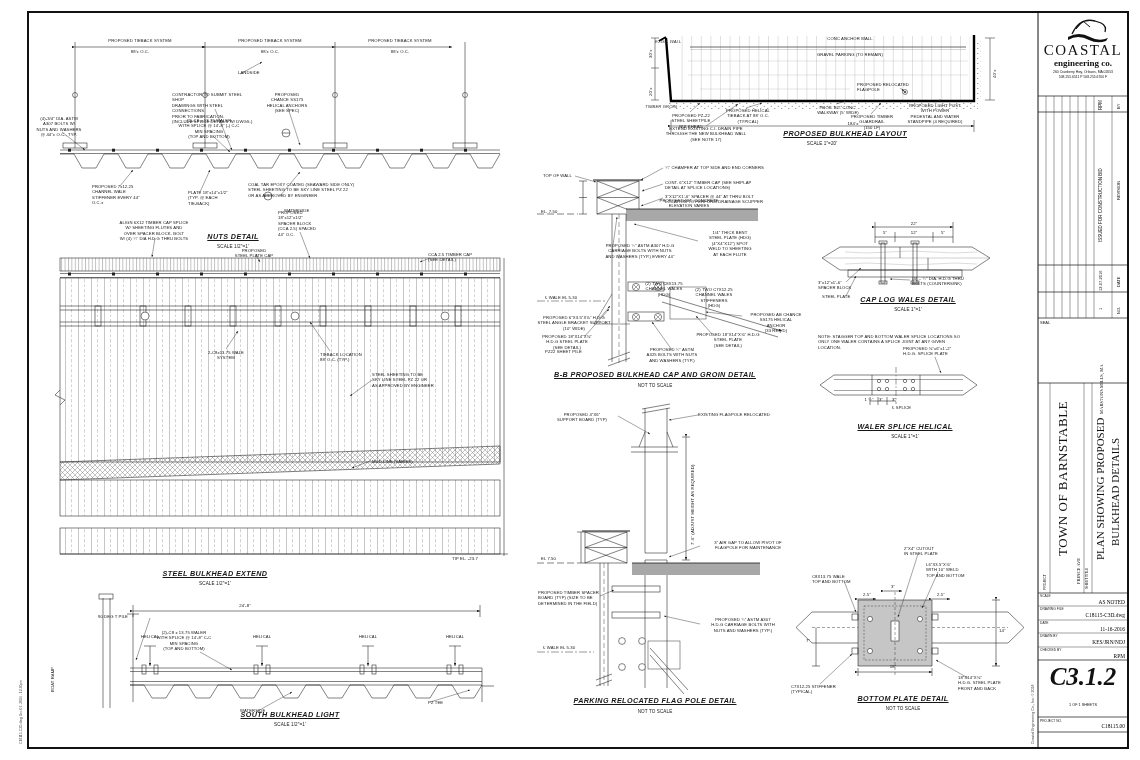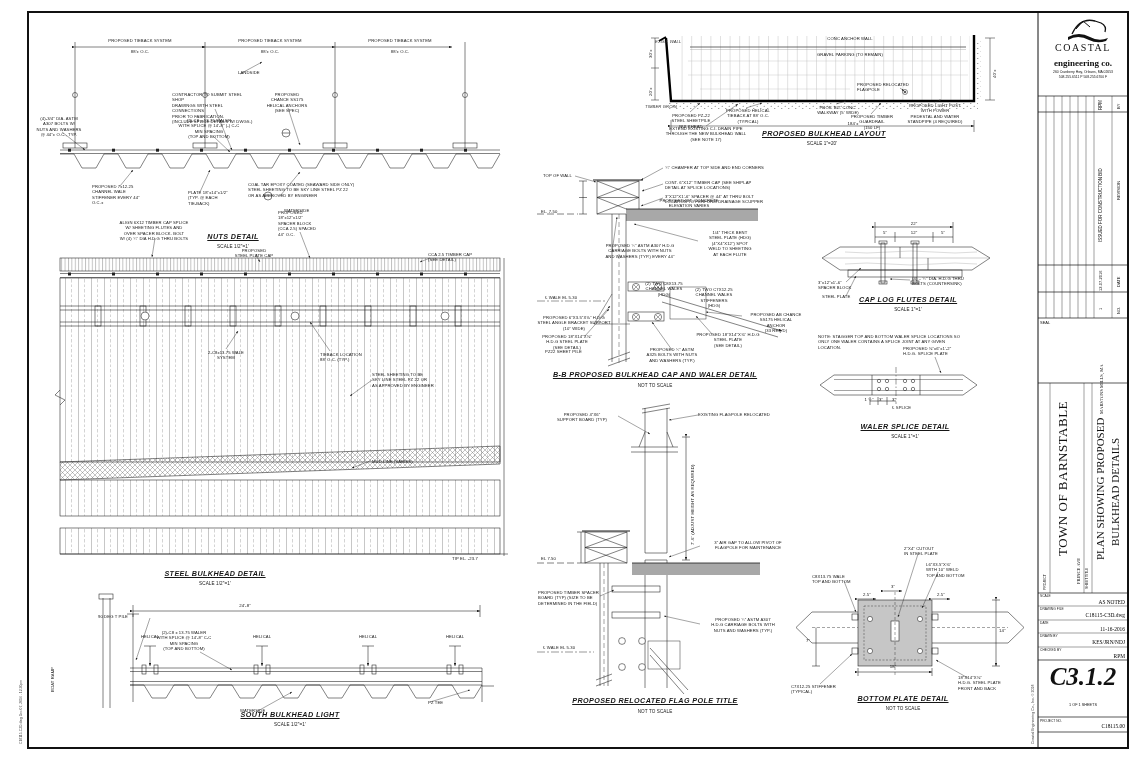--- a/index.html
+++ b/index.html
@@ -507,21 +507,21 @@
 (SEE DETAIL)</div>
       <div class="lbl" style="left: 196px; top: 350px; width: 60px; text-align: center;">2-C8x13.75 WALE
 SYSTEM</div>
       <div class="lbl" style="left: 320px; top: 352px; width: 62px;">TIEBACK LOCATION
 88' O.C. (TYP.)</div>
       <div class="lbl" style="left: 372px; top: 372px; width: 85px;">STEEL SHEETING TO BE
 SKY LINE STEEL PZ 22 OR
 AS APPROVED BY ENGINEER</div>
       <div class="lbl" style="left: 372px; top: 459px; width: 62px;">MUD LINE (VARIES)</div>
       <div class="lbl" style="left: 452px; top: 556px; width: 42px;">TIP EL. -23.7</div>
-      <div class="lbl title" style="left: 140px; top: 570px; width: 150px; text-align: center;">STEEL BULKHEAD DETAIL</div>
+      <div class="lbl title" style="left: 140px; top: 570px; width: 150px; text-align: center;">STEEL BULKHEAD EXTEND</div>
       <div class="lbl sub" style="left: 140px; top: 581px; width: 150px; text-align: center;">SCALE 1/2"=1'</div>
       <div class="lbl dim" style="left: 225px; top: 603px; width: 40px; text-align: center;">24'-8"</div>
       <div class="lbl" style="left: 98px; top: 614px; width: 52px;">90 DEG T PILE</div>
       <div class="lbl" style="left: 135px; top: 634px; width: 30px; text-align: center;">HELICAL</div>
       <div class="lbl" style="left: 247px; top: 634px; width: 30px; text-align: center;">HELICAL</div>
       <div class="lbl" style="left: 353px; top: 634px; width: 30px; text-align: center;">HELICAL</div>
       <div class="lbl" style="left: 440px; top: 634px; width: 30px; text-align: center;">HELICAL</div>
       <div class="lbl" style="left: 143px; top: 630px; width: 82px; text-align: center;">(2)-C8 x 13.75 WALER
 WITH SPLICE @ 14'-8" C-C
 MIN SPACING
@@ -552,21 +552,21 @@
 GUARDRAIL
 (150 LF)</div>
       <div class="lbl" style="left: 897px; top: 103px; width: 76px; text-align: center;">PROPOSED LIGHT POST
 WITH POWER
 PEDESTAL AND WATER
 STANDPIPE (4 REQUIRED)</div>
       <div class="lbl dim" style="left: 838px; top: 121px; width: 30px; text-align: center;">184'±</div>
       <div class="lbl" style="left: 652px; top: 126px; width: 108px; text-align: center;">EXTEND EXISTING C.I. DRAIN PIPE
 THROUGH THE NEW BULKHEAD WALL
 (SEE NOTE 17)</div>
-      <div class="lbl title" style="left: 762px; top: 130px; width: 170px; text-align: left;">PROPOSED BULKHEAD LAYOUT</div>
+      <div class="lbl title" style="left: 737px; top: 130px; width: 170px; text-align: right;">PROPOSED BULKHEAD LAYOUT</div>
       <div class="lbl sub" style="left: 737px; top: 141px; width: 170px; text-align: center;">SCALE 1"=20'</div>
       <div class="lbl" style="left: 665px; top: 165px; width: 135px;">¾" CHAMFER AT TOP SIDE AND END CORNERS</div>
       <div class="lbl" style="left: 543px; top: 173px; width: 45px;">TOP OF WALL</div>
       <div class="lbl" style="left: 665px; top: 180px; width: 120px;">CONT. 6"X12" TIMBER CAP (SEE SHIPLAP
 DETAIL AT SPLICE LOCATIONS)</div>
       <div class="lbl" style="left: 665px; top: 194px; width: 125px;">3"X12"X1'-6" SPACER @ 44" AT THRU BOLT
 LOCATION TO PERFORM DRAINAGE SCUPPER</div>
       <div class="lbl" style="left: 541px; top: 209px; width: 30px;">EL. 7.50</div>
       <div class="lbl" style="left: 645px; top: 198px; width: 88px; text-align: center;">PROPOSED BIT. CONCRETE
 ELEVATION VARIES</div>
@@ -596,59 +596,59 @@
       <div class="lbl" style="left: 636px; top: 347px; width: 72px; text-align: center;">PROPOSED ¾" ASTM
 A325 BOLTS WITH NUTS
 AND WASHERS (TYP.)</div>
       <div class="lbl" style="left: 686px; top: 332px; width: 84px; text-align: center;">PROPOSED 18"X14"X⅜" H.D.G
 STEEL PLATE
 (SEE DETAIL)</div>
       <div class="lbl" style="left: 740px; top: 312px; width: 72px; text-align: center;">PROPOSED AB CHANCE
 SS175 HELICAL
 ANCHOR
 (33 REQ'D)</div>
-      <div class="lbl title" style="left: 540px; top: 371px; width: 230px; text-align: center;">B-B PROPOSED BULKHEAD CAP AND WALER DETAIL</div>
+      <div class="lbl title" style="left: 540px; top: 371px; width: 230px; text-align: center;">B-B PROPOSED BULKHEAD CAP AND GROIN DETAIL</div>
       <div class="lbl sub" style="left: 540px; top: 383px; width: 230px; text-align: center;">NOT TO SCALE</div>
       <div class="lbl" style="left: 546px; top: 412px; width: 72px; text-align: center;">PROPOSED 4"X6"
 SUPPORT BOARD (TYP)</div>
       <div class="lbl" style="left: 698px; top: 412px; width: 105px;">EXISTING FLAGPOLE RELOCATED</div>
       <div class="lbl dim vert" style="left: 690px; top: 545px;">7'-6" (ADJUST HEIGHT AS REQUIRED)</div>
       <div class="lbl" style="left: 700px; top: 540px; width: 96px; text-align: center;">3" AIR GAP TO ALLOW PIVOT OF
 FLAGPOLE FOR MAINTENANCE</div>
       <div class="lbl" style="left: 541px; top: 556px; width: 30px;">EL 7.50</div>
       <div class="lbl" style="left: 538px; top: 590px; width: 82px;">PROPOSED TIMBER SPACER
 BOARD (TYP) (SIZE TO BE
 DETERMINED IN THE FIELD)</div>
       <div class="lbl" style="left: 700px; top: 617px; width: 86px; text-align: center;">PROPOSED ¾" ASTM A307
 H.D.G CARRIAGE BOLTS WITH
 NUTS AND WASHERS (TYP.)</div>
       <div class="lbl" style="left: 543px; top: 645px; width: 55px;">℄ WALE EL 5.30</div>
-      <div class="lbl title" style="left: 540px; top: 697px; width: 230px; text-align: center;">PROPOSED RELOCATED FLAG POLE TITLE</div>
+      <div class="lbl title" style="left: 540px; top: 697px; width: 230px; text-align: center;">PARKING RELOCATED FLAG POLE DETAIL</div>
       <div class="lbl sub" style="left: 540px; top: 709px; width: 230px; text-align: center;">NOT TO SCALE</div>
       <div class="lbl dim" style="left: 899px; top: 221px; width: 30px; text-align: center;">22"</div>
       <div class="lbl dim" style="left: 876px; top: 230px; width: 18px; text-align: center;">5"</div>
       <div class="lbl dim" style="left: 905px; top: 230px; width: 18px; text-align: center;">12"</div>
       <div class="lbl dim" style="left: 934px; top: 230px; width: 18px; text-align: center;">5"</div>
       <div class="lbl" style="left: 818px; top: 280px; width: 50px;">3"x12"x1'-6"
 SPACER BLOCK</div>
       <div class="lbl" style="left: 822px; top: 294px; width: 46px;">STEEL PLATE</div>
       <div class="lbl" style="left: 912px; top: 276px; width: 86px;">(4) – ¾" DIA. H.D.G THRU
 BOLTS (COUNTERSINK)</div>
-      <div class="lbl title" style="left: 843px; top: 296px; width: 130px; text-align: center;">CAP LOG FLUTES DETAIL</div>
+      <div class="lbl title" style="left: 843px; top: 296px; width: 130px; text-align: center;">CAP LOG WALES DETAIL</div>
       <div class="lbl sub" style="left: 843px; top: 307px; width: 130px; text-align: center;">SCALE 1"=1'</div>
       <div class="lbl" style="left: 818px; top: 334px; width: 198px;">NOTE: STAGGER TOP AND BOTTOM WALER SPLICE LOCATIONS SO
 ONLY ONE WALER CONTAINS A SPLICE JOINT AT ANY GIVEN
 LOCATION.</div>
       <div class="lbl" style="left: 903px; top: 346px; width: 70px;">PROPOSED ⅜"x6"x1'-2"
 H.D.G. SPLICE PLATE</div>
       <div class="lbl dim" style="left: 861px; top: 397px; width: 16px; text-align: center;">1 ½"</div>
       <div class="lbl dim" style="left: 875px; top: 397px; width: 12px; text-align: center;">3"</div>
       <div class="lbl dim" style="left: 888px; top: 397px; width: 12px; text-align: center;">3"</div>
       <div class="lbl" style="left: 892px; top: 405px; width: 36px;">℄ SPLICE</div>
-      <div class="lbl title" style="left: 840px; top: 423px; width: 130px; text-align: center;">WALER SPLICE DETAIL</div>
+      <div class="lbl title" style="left: 840px; top: 423px; width: 130px; text-align: center;">WALER SPLICE HELICAL</div>
       <div class="lbl sub" style="left: 840px; top: 434px; width: 130px; text-align: center;">SCALE 1"=1'</div>
       <div class="lbl" style="left: 904px; top: 546px; width: 55px;">2"X4" CUTOUT
 IN STEEL PLATE</div>
       <div class="lbl" style="left: 926px; top: 562px; width: 58px;">L6"X3.5"X⅜"
 WITH 10" WELD
 TOP AND BOTTOM</div>
       <div class="lbl" style="left: 812px; top: 574px; width: 60px;">C8X13.75 WALE
 TOP AND BOTTOM</div>
       <div class="lbl dim" style="left: 886px; top: 584px; width: 14px; text-align: center;">3"</div>
       <div class="lbl dim" style="left: 858px; top: 592px; width: 18px; text-align: center;">2.5"</div>
@@ -658,21 +658,21 @@
       <div class="lbl dim" style="left: 884px; top: 664px; width: 18px; text-align: center;">18"</div>
       <div class="lbl" style="left: 791px; top: 684px; width: 66px;">C7X12.25 STIFFENER
 (TYPICAL)</div>
       <div class="lbl" style="left: 958px; top: 675px; width: 64px;">18"X14"X⅜"
 H.D.G. STEEL PLATE
 FRONT AND BACK</div>
       <div class="lbl title" style="left: 838px; top: 695px; width: 130px; text-align: center;">BOTTOM PLATE DETAIL</div>
       <div class="lbl sub" style="left: 838px; top: 706px; width: 130px; text-align: center;">NOT TO SCALE</div>
     </div>
 
-<div class="serif" style="position:absolute;left:1042px;top:42px;width:82px;text-align:center;font-size:10px;letter-spacing:1.5px">COASTAL</div>
+<div class="serif" style="position:absolute;left:1042px;top:42px;width:82px;text-align:center;font-size:15px;letter-spacing:1.5px">COASTAL</div>
 <div class="serif" style="position:absolute;left:1042px;top:58px;width:82px;text-align:center;font-size:9px;font-weight:bold">engineering co.</div>
 <div style="position:absolute;left:1042px;top:70px;width:82px;text-align:center;font-size:3.4px">260 Cranberry Hwy, Orleans, MA 02653</div>
 <div style="position:absolute;left:1042px;top:75px;width:82px;text-align:center;font-size:3.4px">508.255.6511 P   508.255.6700 F</div>
 
 <div class="vt" style="left:1098px;top:110px;font-size:4.5px">RPM</div>
 <div class="vt" style="left:1116px;top:109px;font-size:4px">BY</div>
 <div class="vt" style="left:1098px;top:242px;font-size:4.5px">ISSUED FOR CONSTRUCTION BID</div>
 <div class="vt" style="left:1116px;top:200px;font-size:4px">REVISION</div>
 <div class="vt" style="left:1098px;top:291px;font-size:4px">12-07-2016</div>
 <div class="vt" style="left:1116px;top:287px;font-size:4px">DATE</div>

